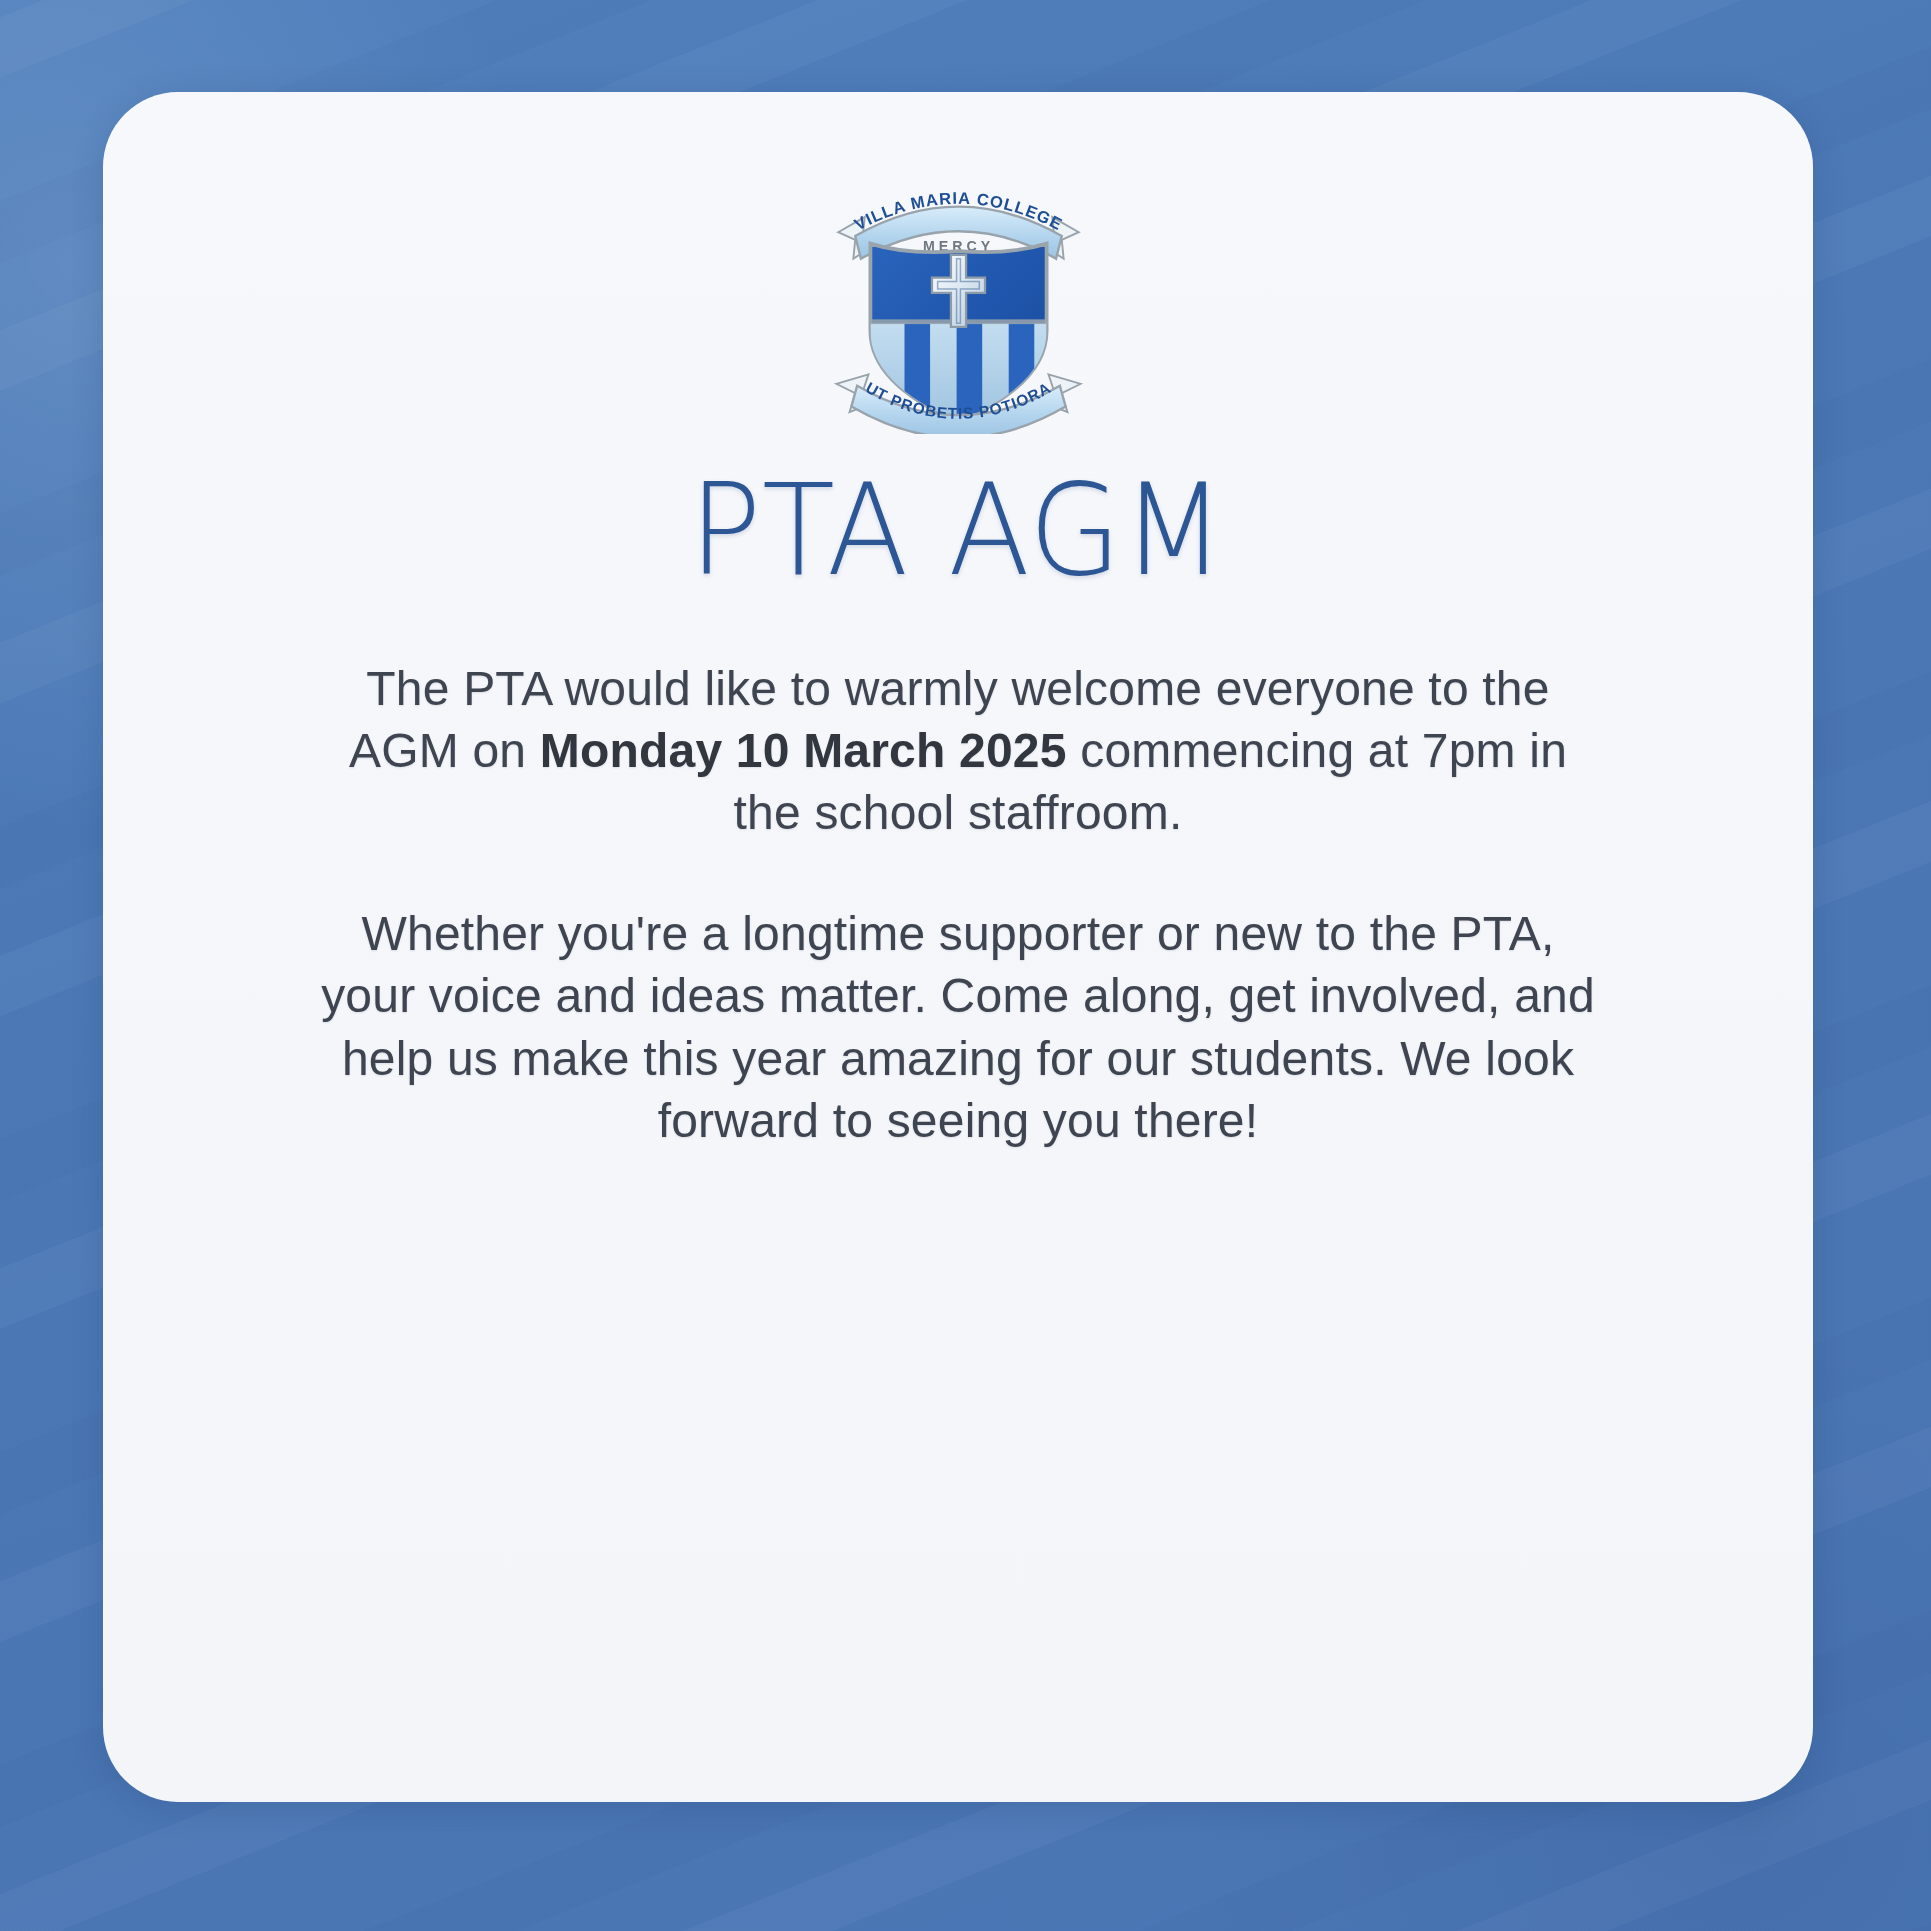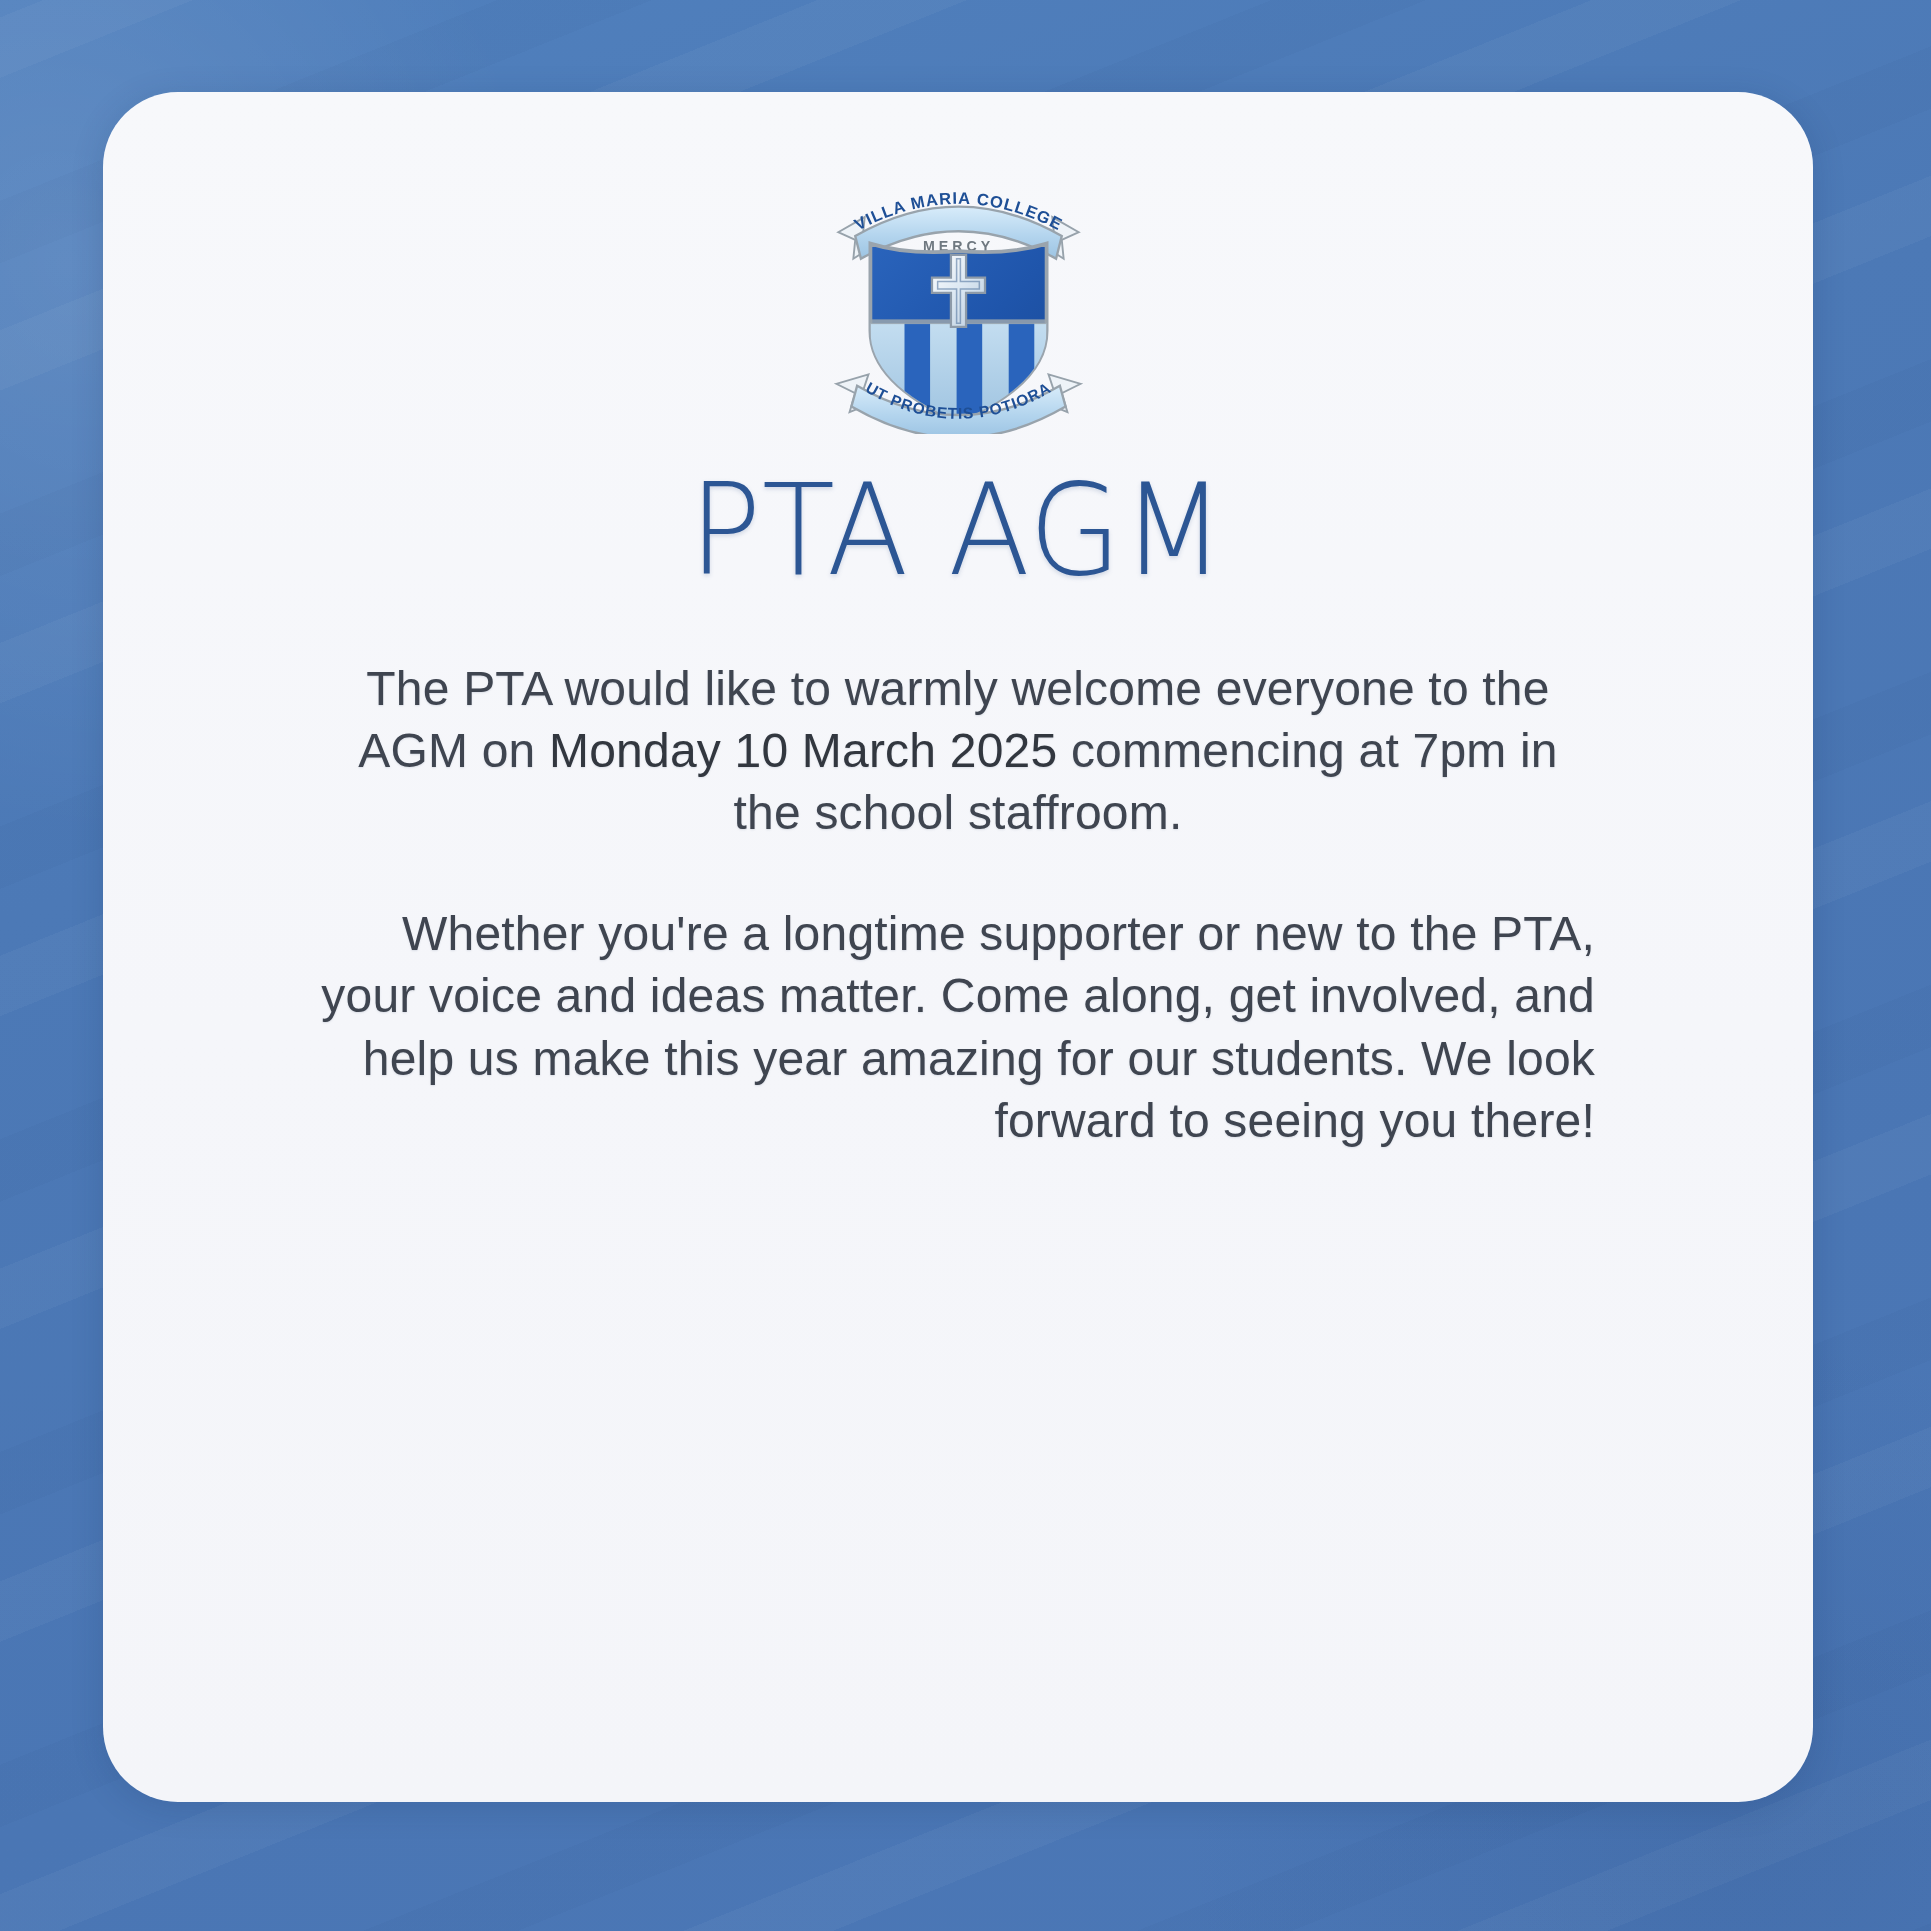--- a/index.html
+++ b/index.html
@@ -89,22 +89,22 @@
     width:1274px;
     text-align:center;
     color:#3f4550;
     font-size:48px;
     line-height:1.30;
     font-weight:400;
     letter-spacing:0.2px;
     text-shadow:0 1px 1.9px rgba(150,160,180,0.28);
   }
   .body-paragraph { margin-bottom:58px; }
-  .body-paragraph:last-child { margin-bottom:12px;text-align:right; }
-  .date-highlight { font-weight:400; color:#32373f; }
+  .body-paragraph:last-child { margin-bottom:12px; }
+  .date-highlight { font-weight:700; color:#32373f; }
 </style>
 </head>
 <body>
 
 <div id="poster-background">
   <div id="bg-diagonal-streaks"></div>
   <div id="bg-left-glow"></div>
   <div id="bg-corner-shade-br"></div>
 </div>
 

